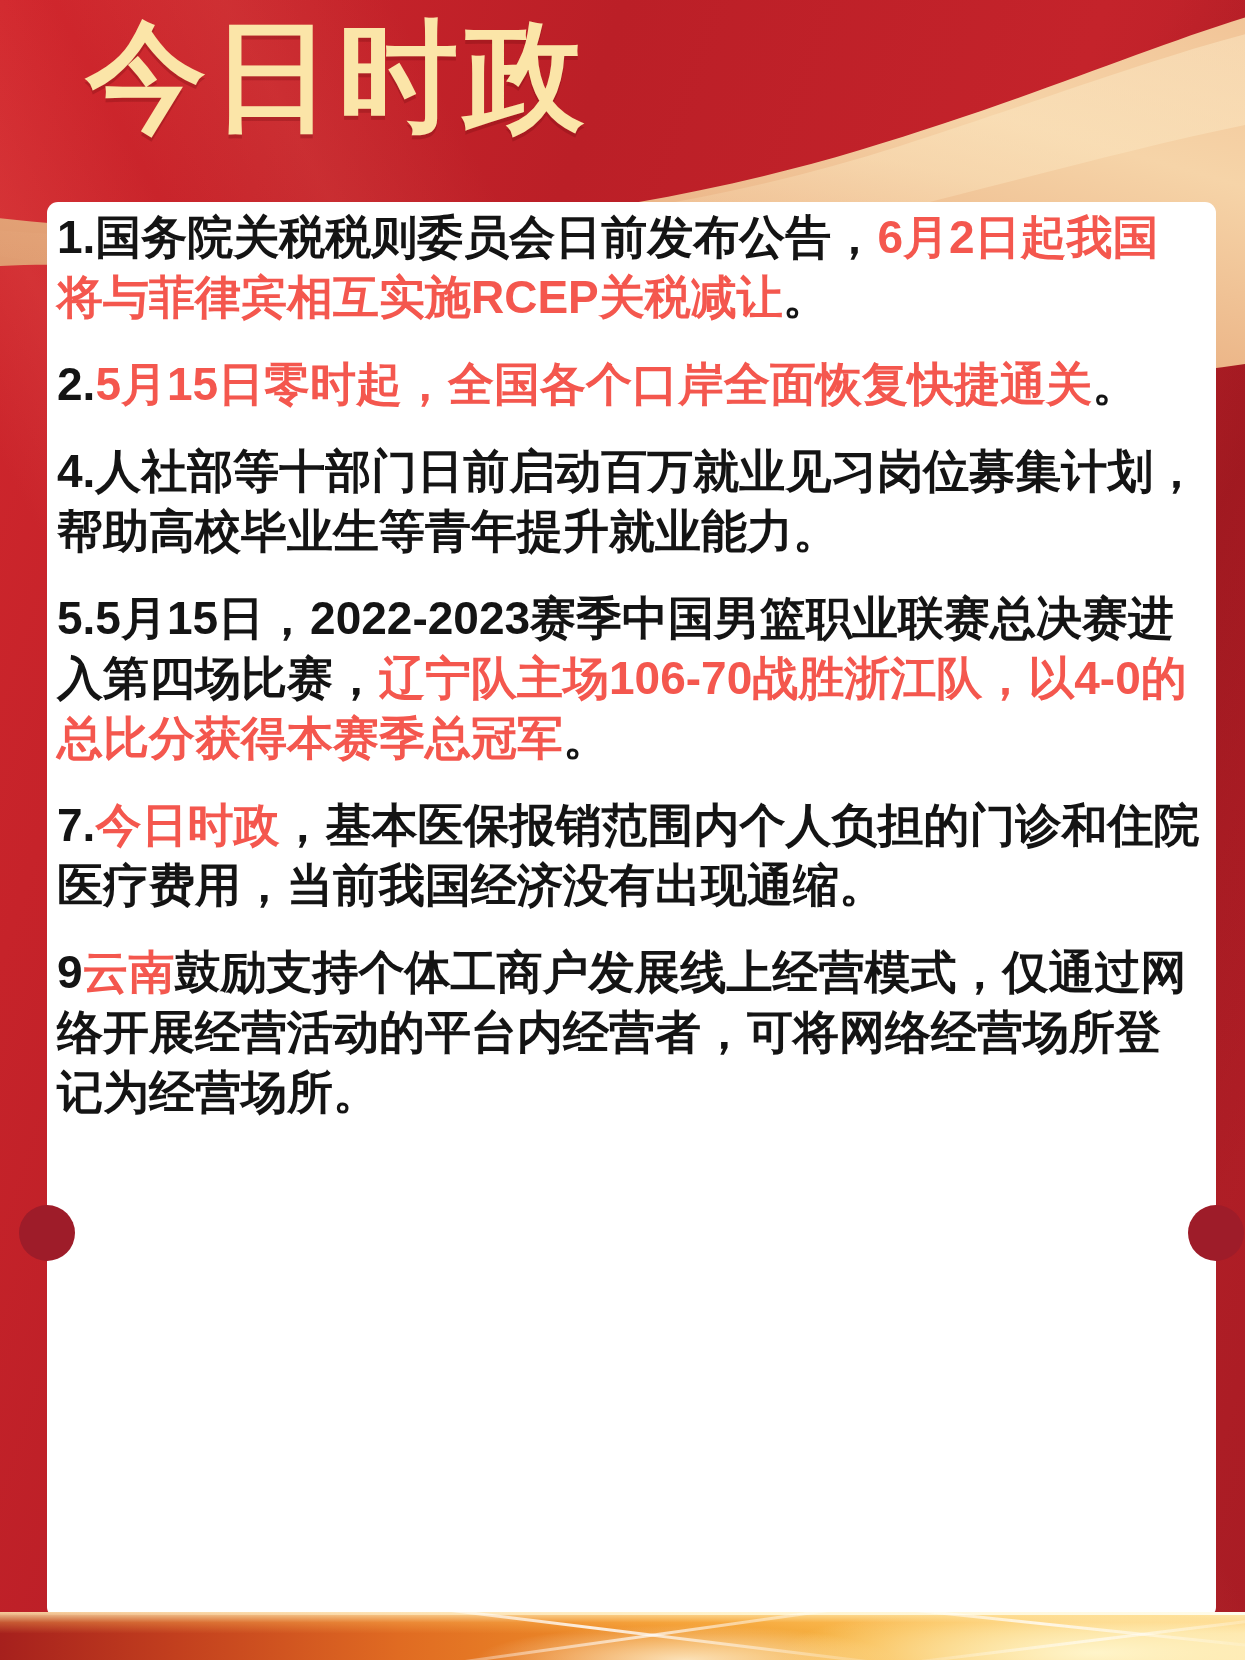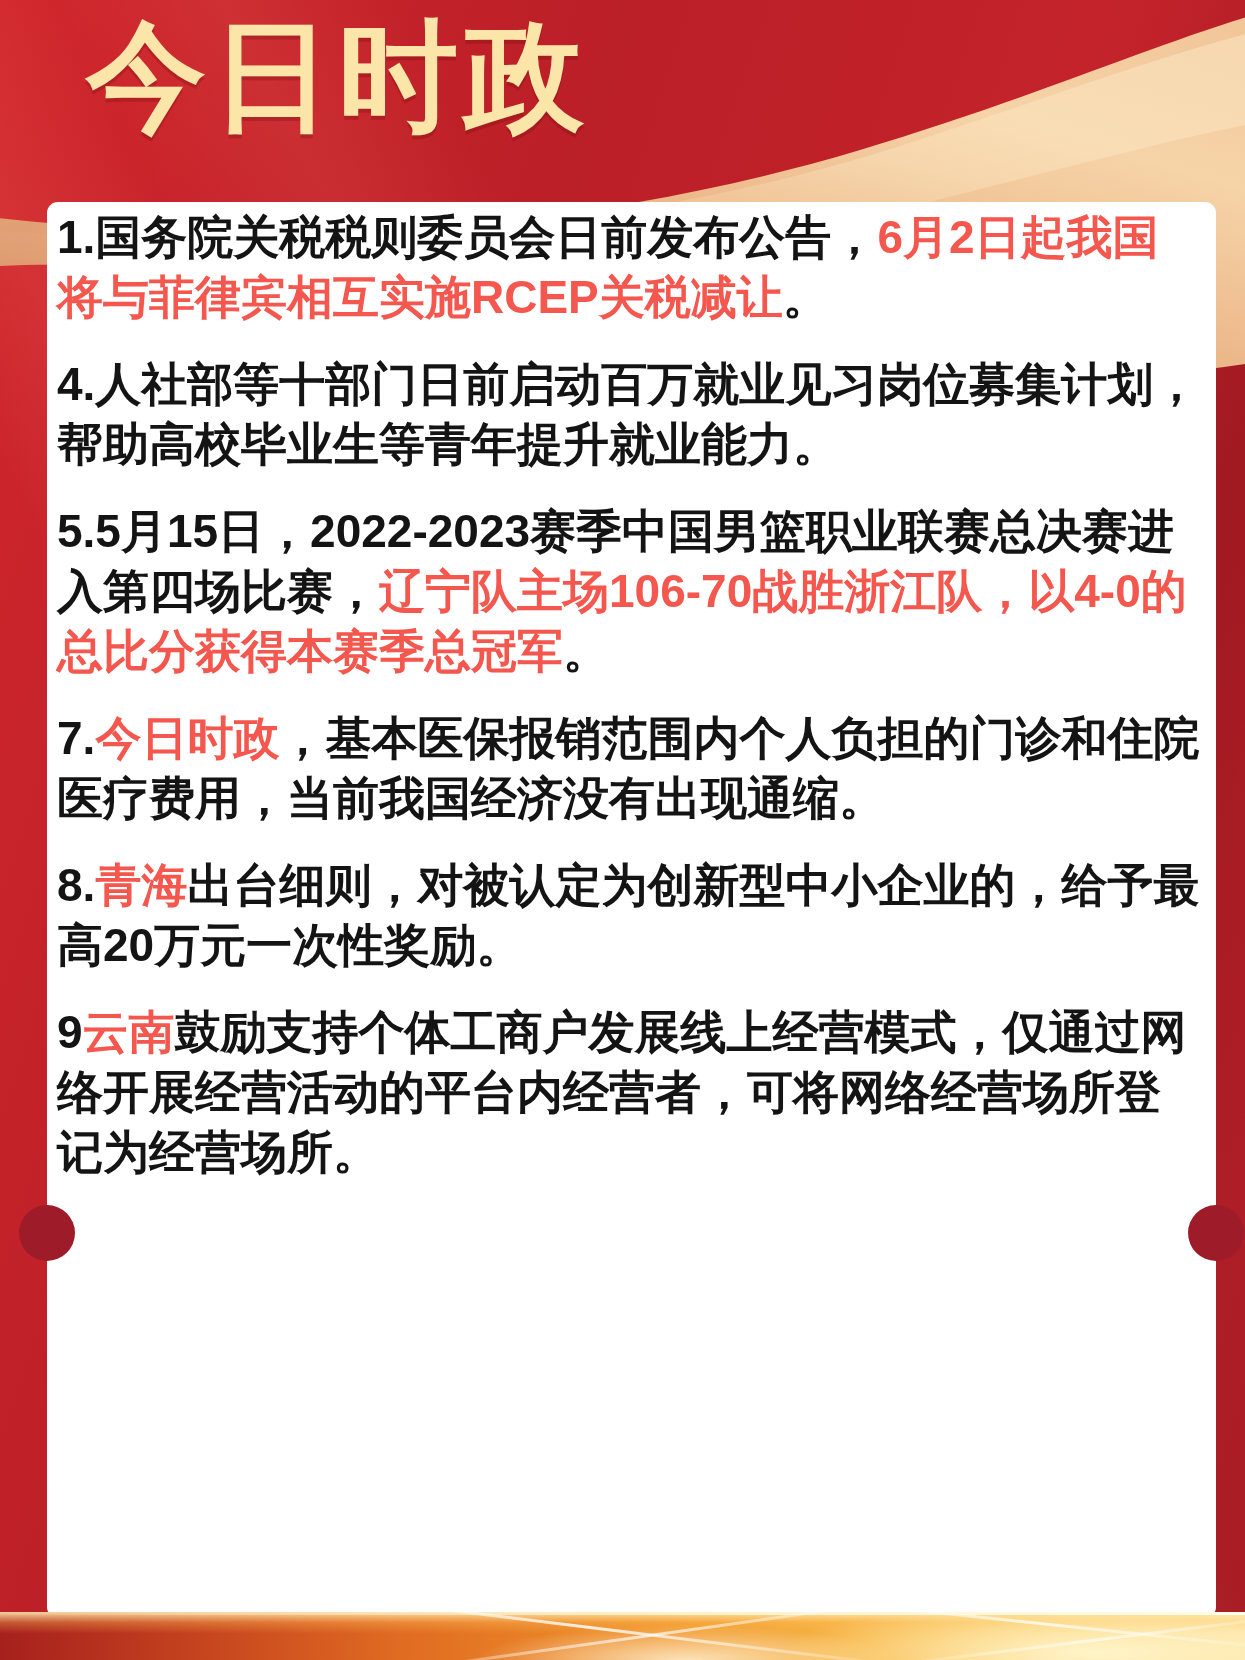--- a/index.html
+++ b/index.html
@@ -98,24 +98,24 @@
              L 1270 360 C 1000 408, 700 345, 420 300 C 240 272, 80 258, -30 268 Z" fill="url(#ribbonGrad)"></path>
     <path d="M -30 228 C 300 256, 620 236, 900 146 C 1060 94, 1170 52, 1270 28
              L 1270 120 C 1060 160, 800 250, 520 282 C 300 305, 90 268, -30 252 Z" fill="url(#ribbonGrad2)" opacity="0.55"></path>
   </svg>
 
   <h1 class="page-title">今日时政</h1>
 
   <div class="card">
     <div class="news-list">
         <p class="item"><span>1.国务院关税税则委员会日前发布公告，</span><span class="hl">6月2日起我国将与菲律宾相互实施RCEP关税减让</span><span>。</span></p>
+        <p class="item"><span>2.</span><span class="hl">5月15日零时起，全国各个口岸全面恢复快捷通关</span><span>。</span></p>
         <p class="item"><span>4.人社部等十部门日前启动百万就业见习岗位募集计划，帮助高校毕业生等青年提升就业能力。</span></p>
         <p class="item"><span>5.5月15日，2022-2023赛季中国男篮职业联赛总决赛进入第四场比赛，</span><span class="hl">辽宁队主场106-70战胜浙江队，以4-0的总比分获得本赛季总冠军</span><span>。</span></p>
         <p class="item"><span>7.</span><span class="hl">今日时政</span><span>，基本医保报销范围内个人负担的门诊和住院医疗费用，当前我国经济没有出现通缩。</span></p>
-        <p class="item"><span>8.</span><span class="hl">青海</span><span>出台细则，对被认定为创新型中小企业的，给予最高20万元一次性奖励。</span></p>
         <p class="item"><span>9</span><span class="hl">云南</span><span>鼓励支持个体工商户发展线上经营模式，仅通过网络开展经营活动的平台内经营者，可将网络经营场所登记为经营场所。</span></p>
       </div>
   </div>
 
   <div class="notch notch-left"></div>
   <div class="notch notch-right"></div>
 
   <div class="bottom-flare">
     <div class="edge"></div>
     <div class="streak s1"></div>

